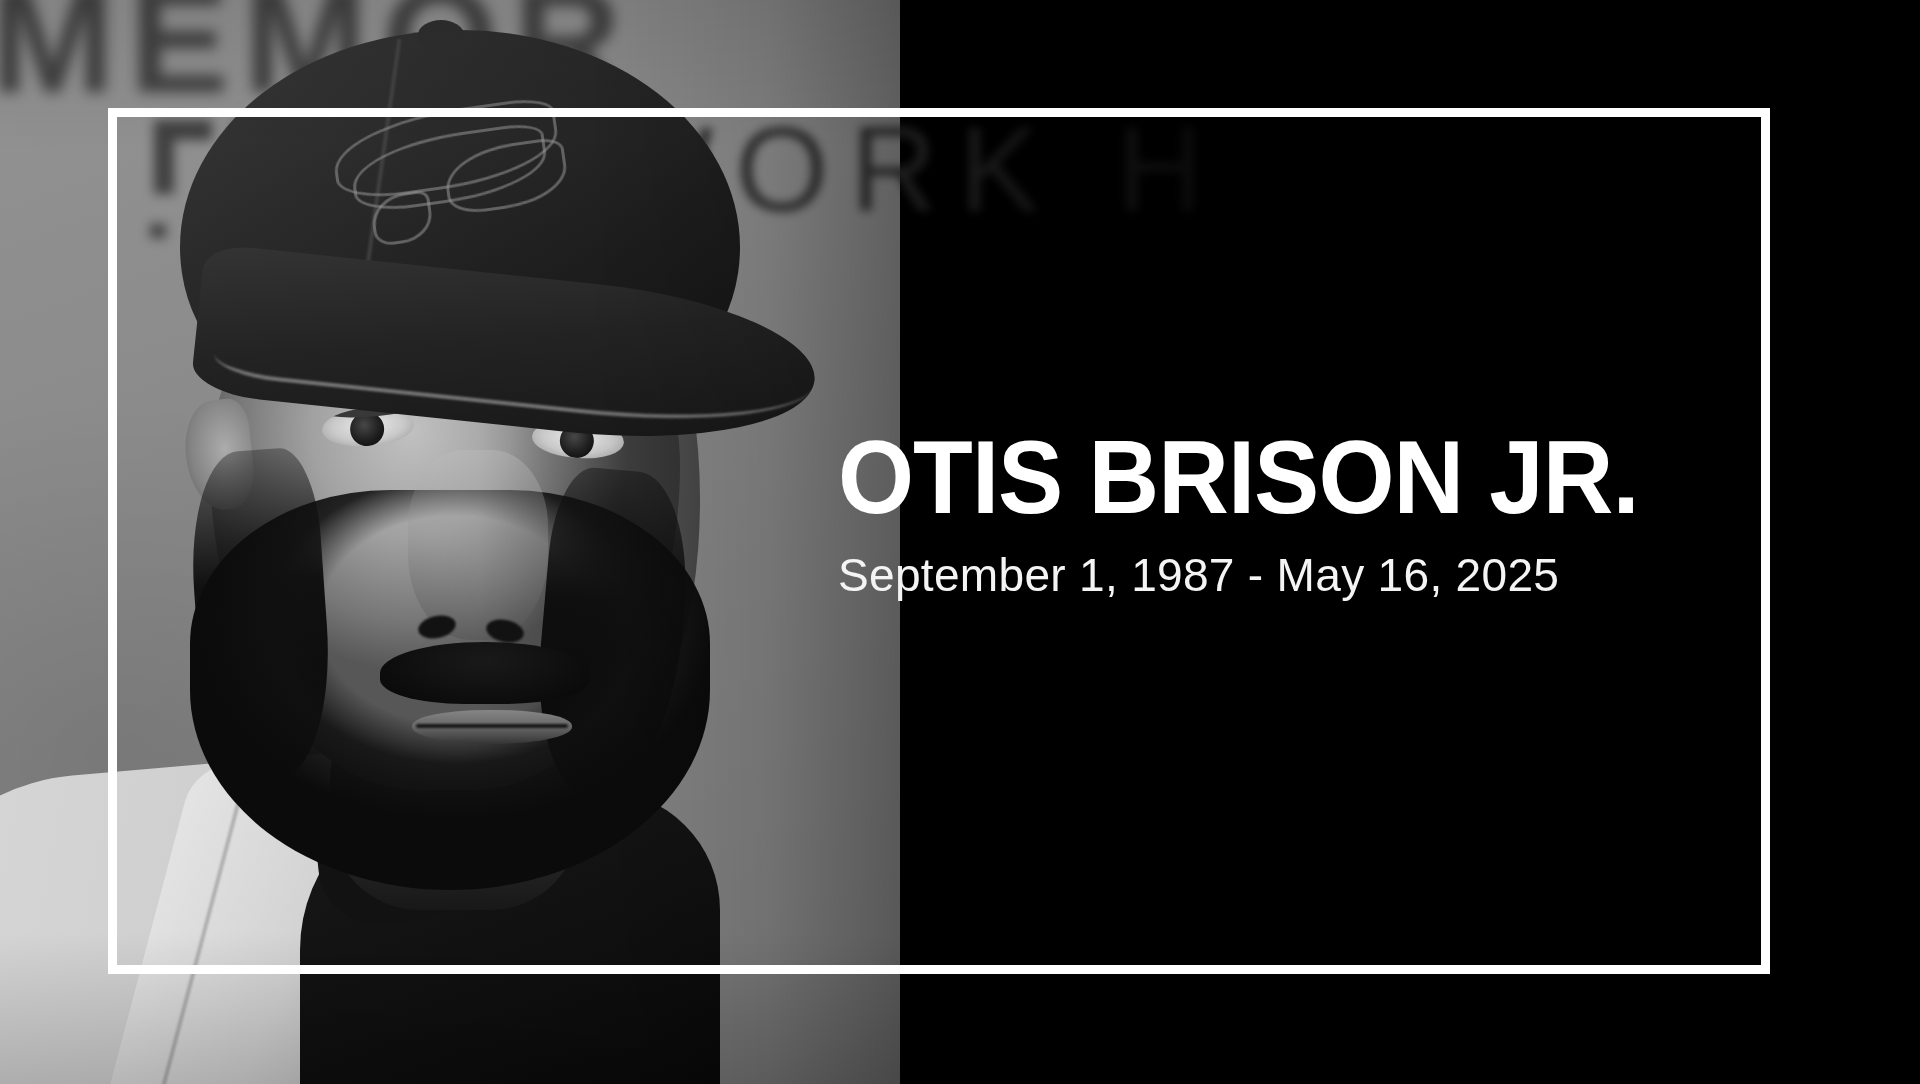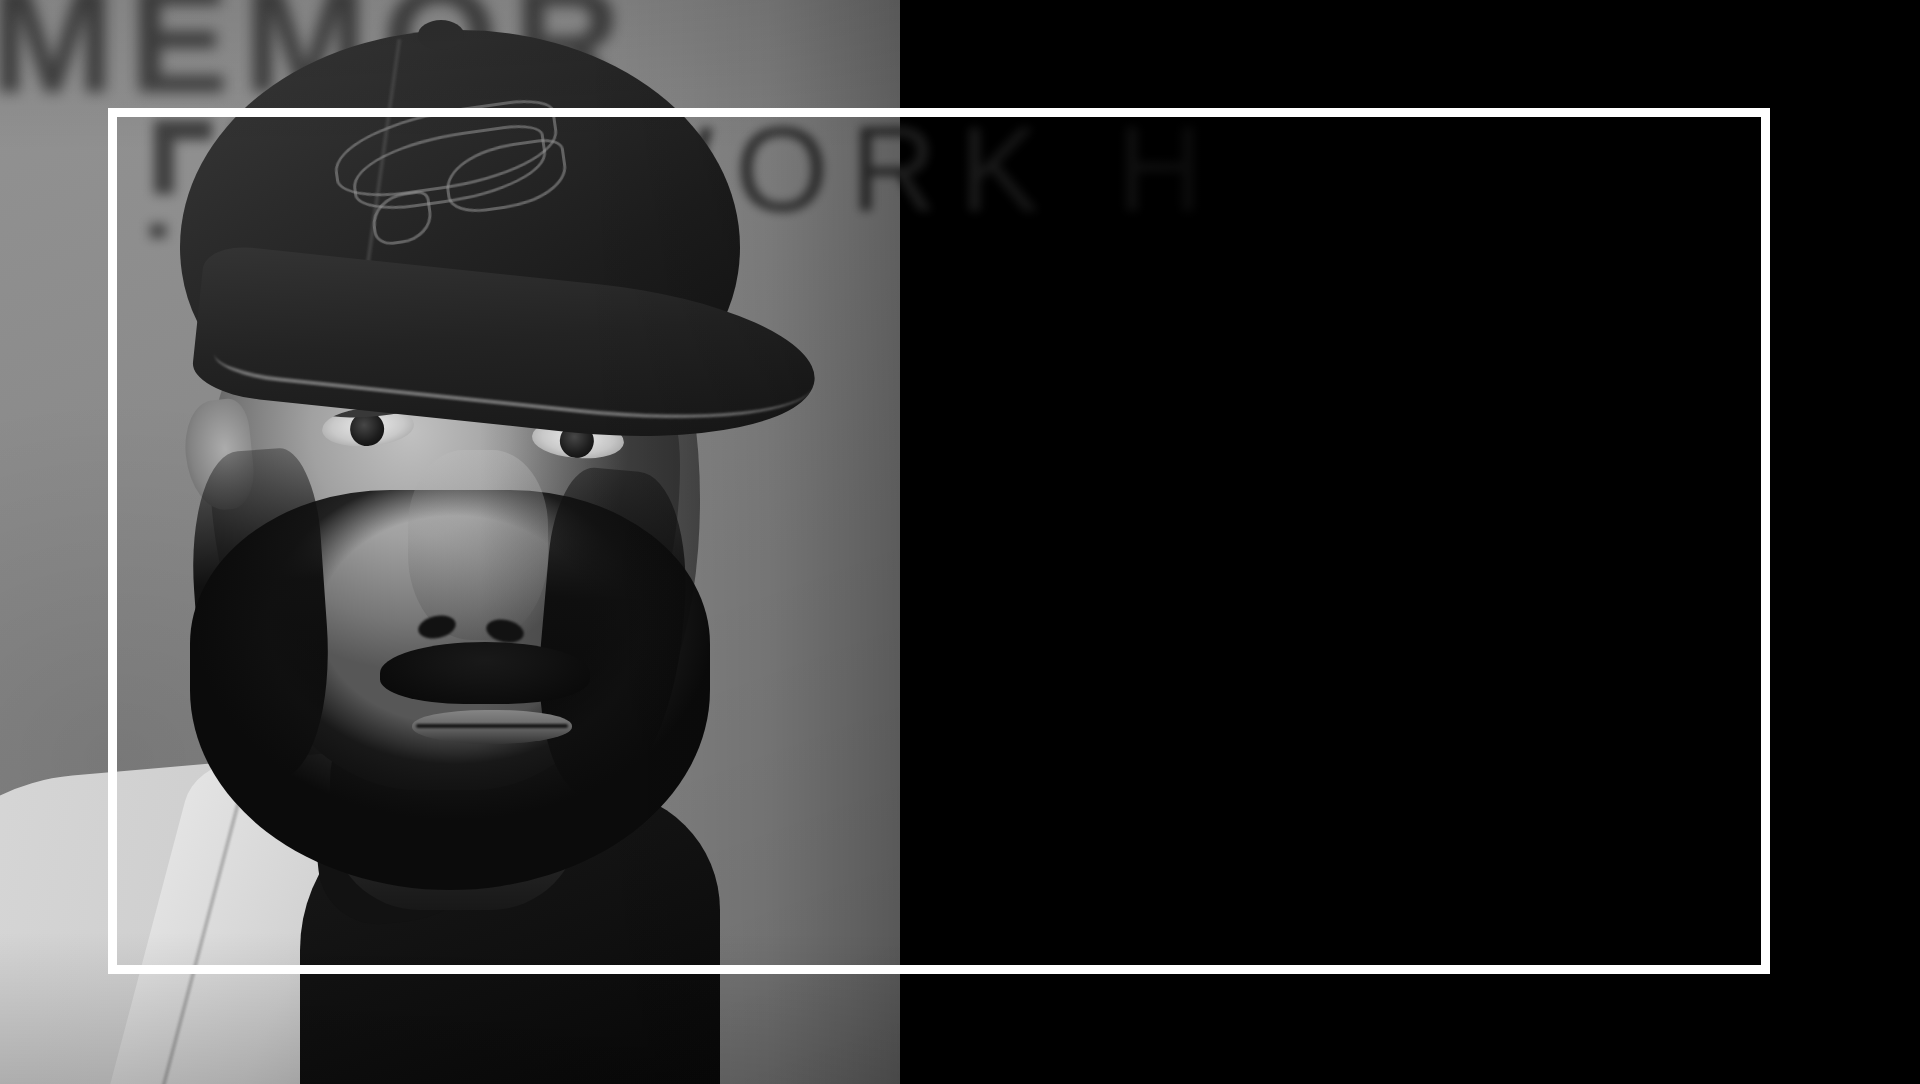--- a/index.html
+++ b/index.html
@@ -525,14 +525,18 @@
       </div>
 
     </div>
 
     <div class="photo-gradient"></div>
     <div class="photo-vignette"></div>
   </div>
 
   <div class="memorial-frame"></div>
 
+  <div class="text-block">
+    <h1 class="deceased-name">OTIS BRISON JR.</h1>
+    <p class="deceased-dates">September 1, 1987 - May 16, 2025</p>
+  </div>
 
 </div>
 
 </body></html>

